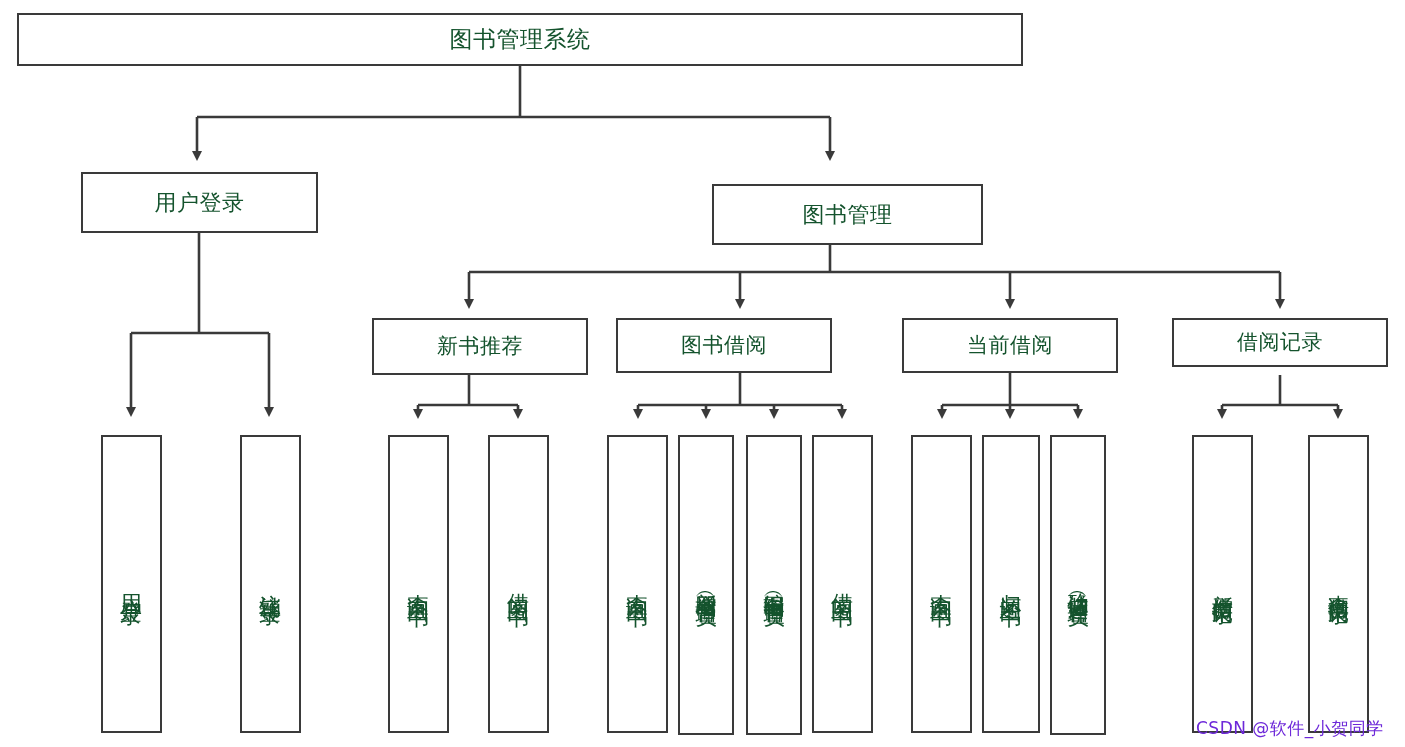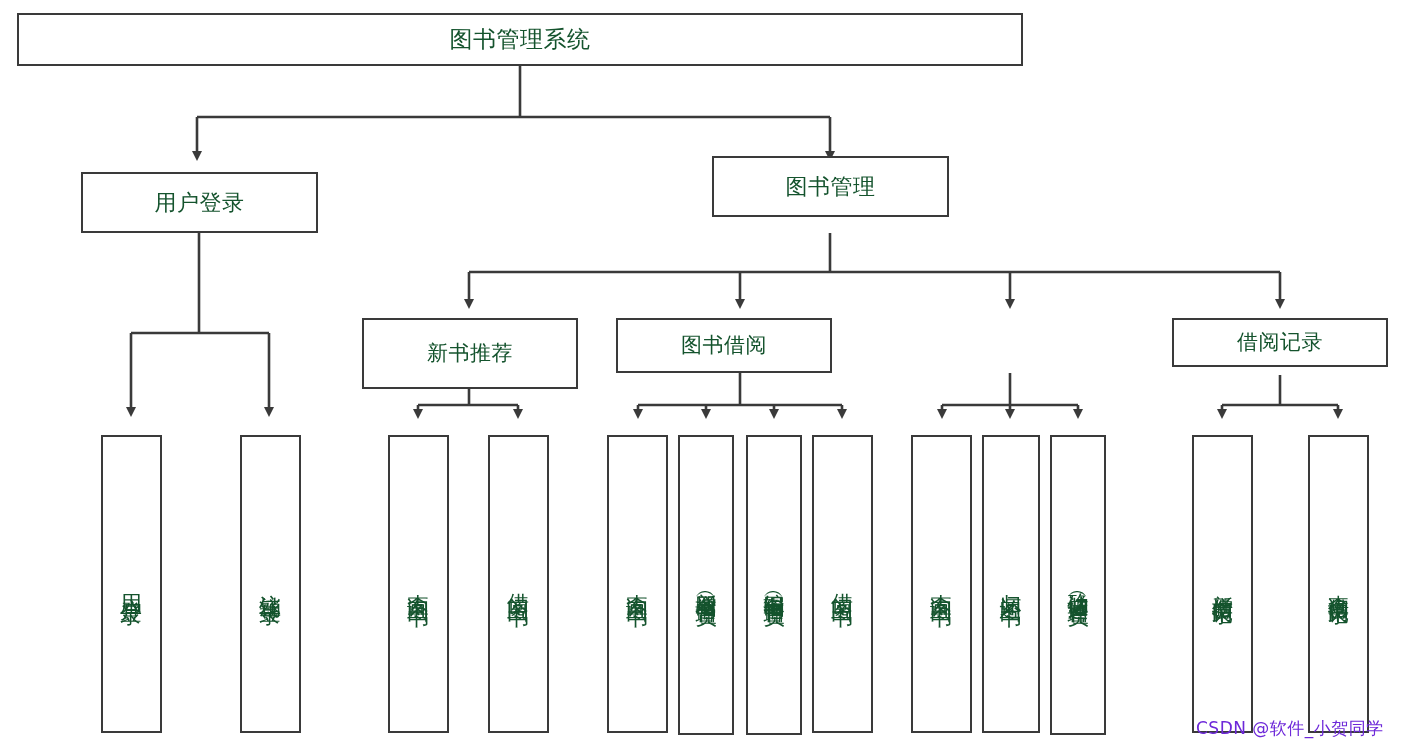--- a/index.html
+++ b/index.html
@@ -129,30 +129,33 @@
     </g>
   </svg>
 
   <div class="node root" style="left:17px; top:13px; width:1006px; height:53px;">
     <span class="label">图书管理系统</span>
   </div>
 
   <div class="node lvl1" style="left:81px; top:172px; width:237px; height:61px;">
     <span class="label">用户登录</span>
   </div>
-  <div class="node lvl1" style="left:712px; top:156px; width:237px; height:61px;">
+  <div class="node lvl1" style="left:712px; top:184px; width:271px; height:61px;">
     <span class="label">图书管理</span>
   </div>
 
-  <div class="node lvl2" style="left:362px; top:318px; width:216px; height:71px;">
+  <div class="node lvl2" style="left:372px; top:318px; width:216px; height:57px;">
     <span class="label">新书推荐</span>
   </div>
   <div class="node lvl2" style="left:616px; top:318px; width:216px; height:55px;">
     <span class="label">图书借阅</span>
   </div>
+  <div class="node lvl2" style="left:902px; top:318px; width:216px; height:55px;">
+    <span class="label">当前借阅</span>
+  </div>
   <div class="node lvl2" style="left:1172px; top:318px; width:216px; height:49px;">
     <span class="label">借阅记录</span>
   </div>
 
   <div class="node leaf" style="left:101px; top:435px; width:61px; height:298px;">
     <span class="label">用户登录</span>
   </div>
   <div class="node leaf" style="left:240px; top:435px; width:61px; height:298px;">
     <span class="label">注销登录</span>
   </div>

